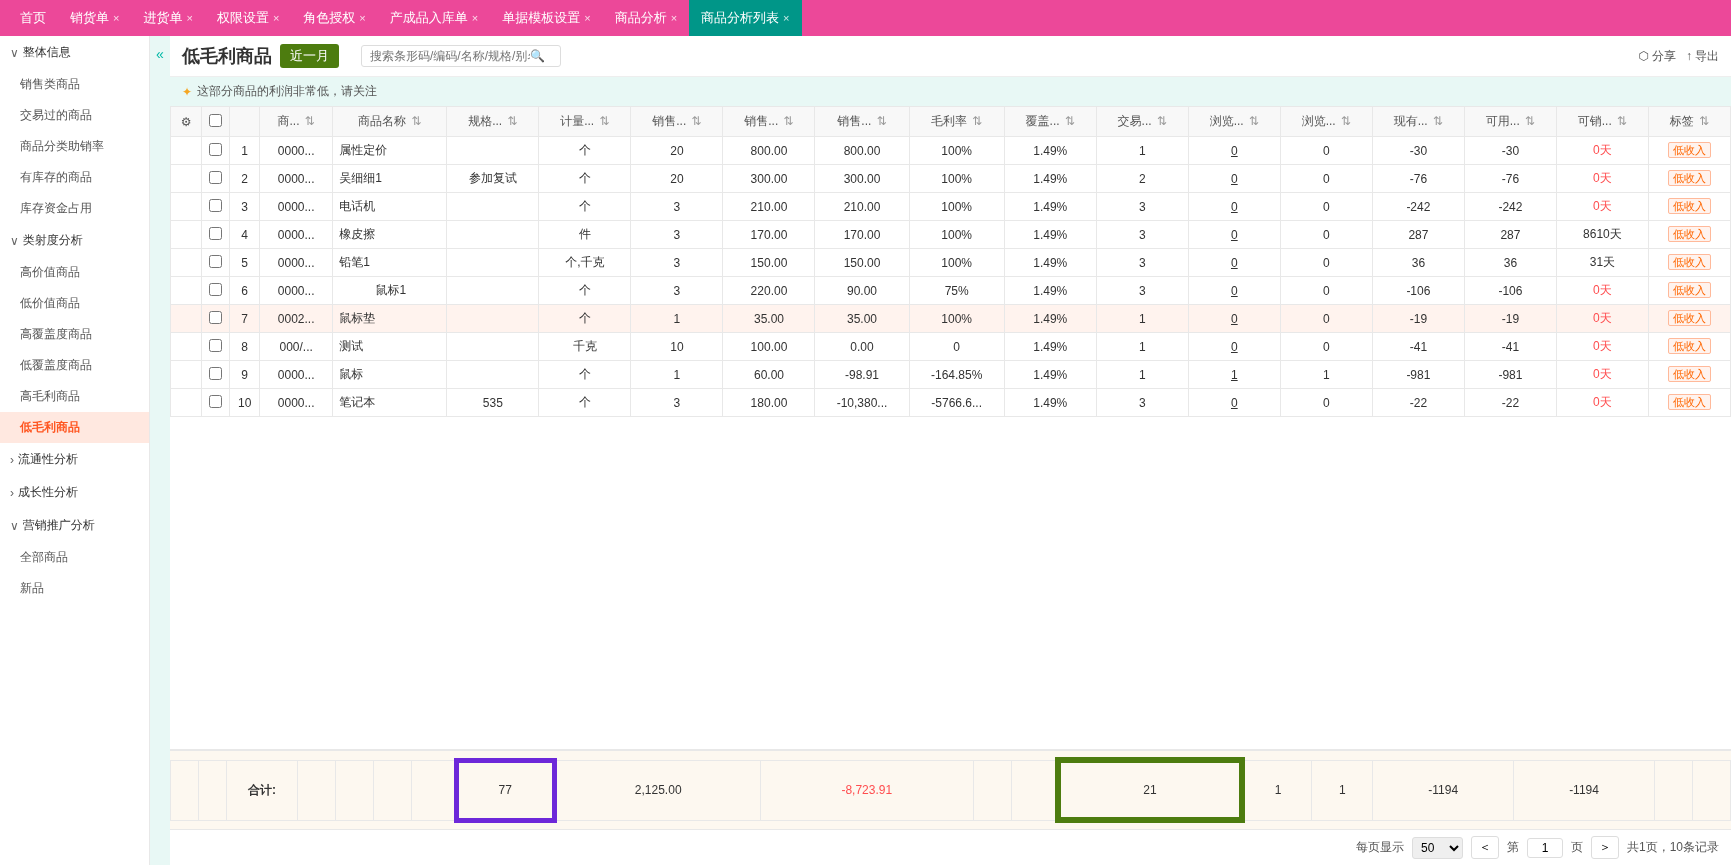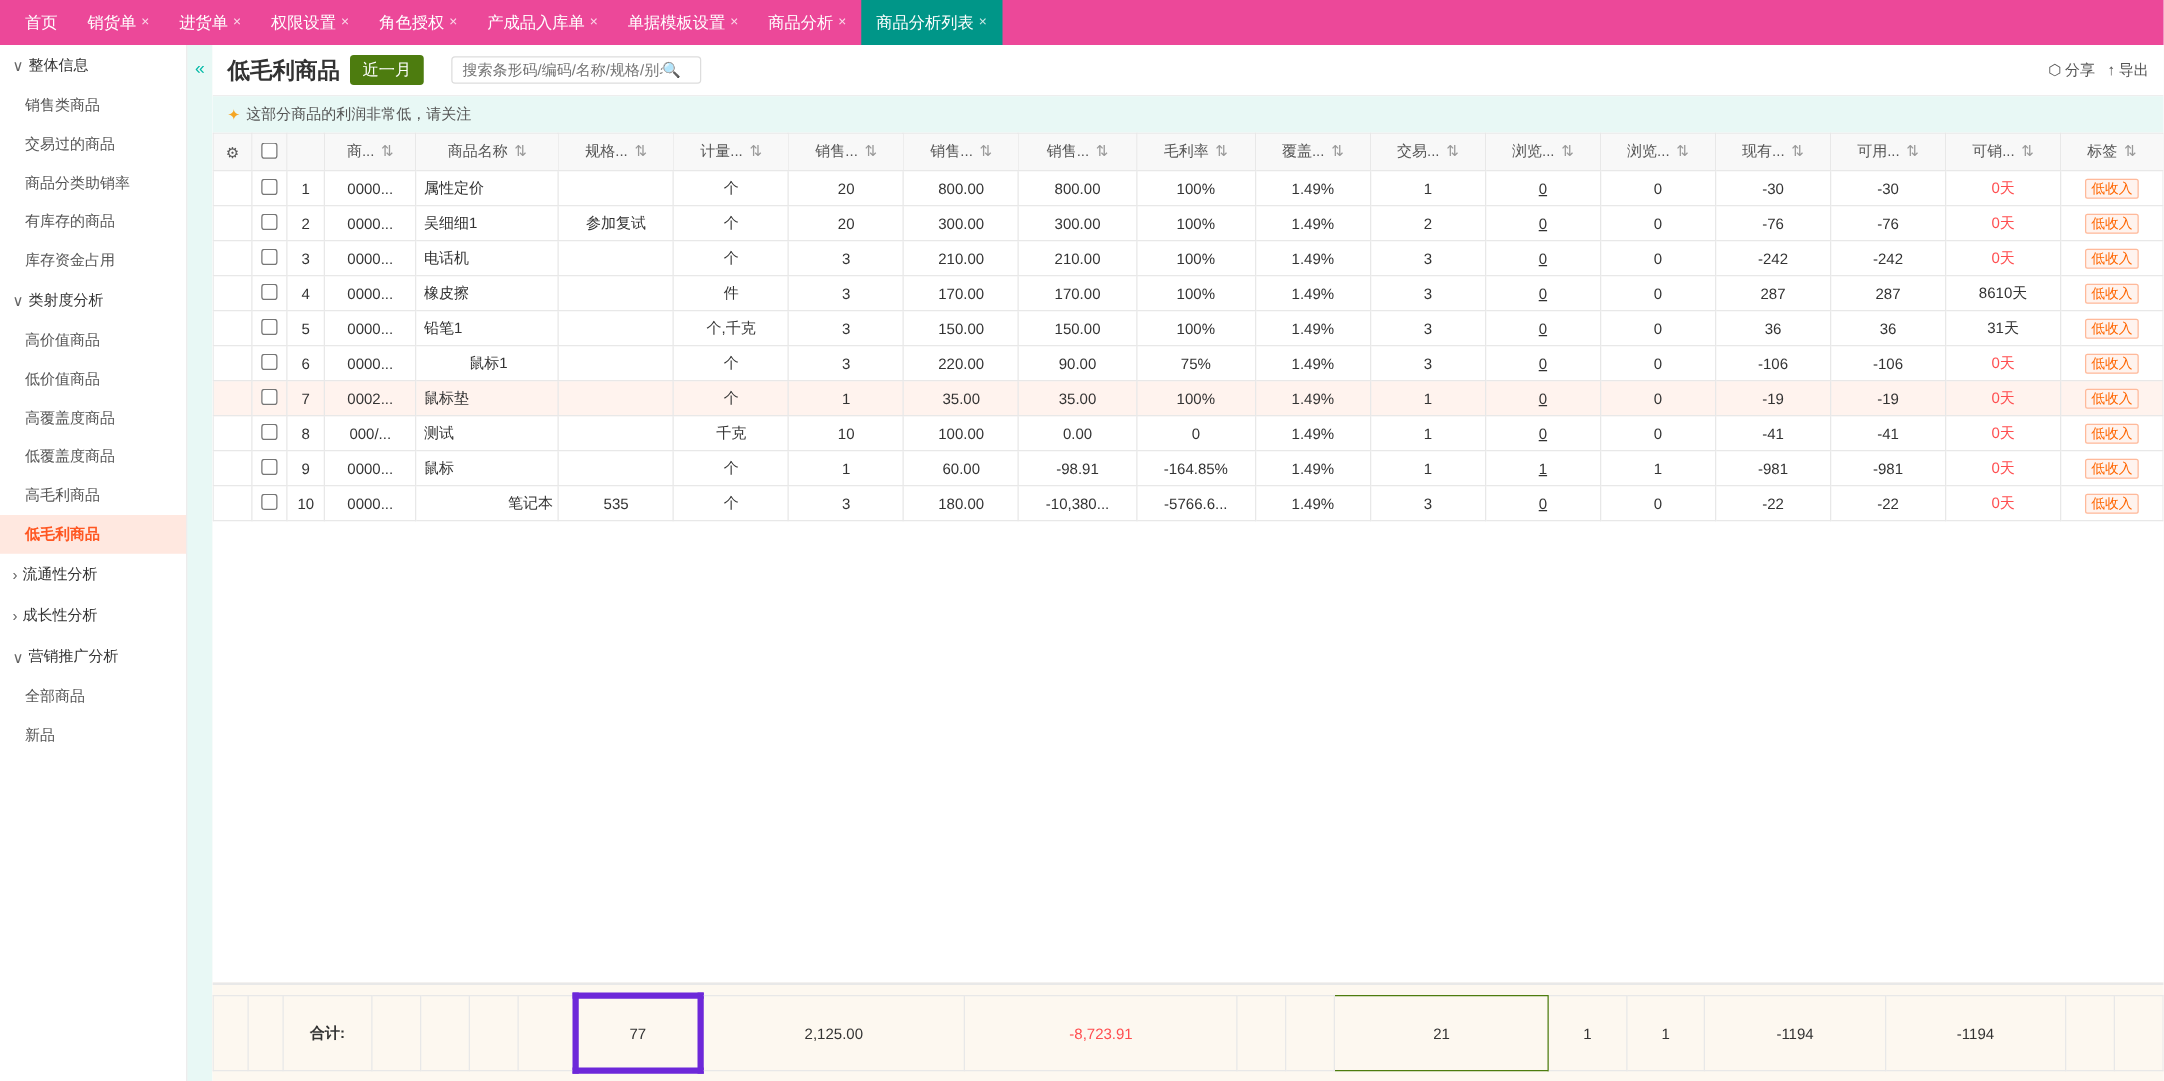--- a/index.html
+++ b/index.html
@@ -564,21 +564,21 @@
       <td>-981</td>
       <td>-981</td>
       <td style="color:#ff4d4f">0天</td>
       <td><span class="badge-low">低收入</span></td>
     </tr>
             <tr>
       <td></td>
       <td class="checkbox-col"><input type="checkbox" style=""></td>
       <td class="num-col">10</td>
       <td>0000...</td>
-      <td style="text-align:right; padding-left:6px;margin-top:12px;">笔记本</td>
+      <td style="text-align:left; padding-left:6px;margin-top:12px;">笔记本</td>
       <td>535</td>
       <td>个</td>
       <td>3</td>
       <td>180.00</td>
       <td>-10,380...</td>
       <td>-5766.6...</td>
       <td>1.49%</td>
       <td>3</td>
       <td><span class="underline-link">0</span></td>
       <td>0</td>
@@ -600,26 +600,40 @@
           <td style="width:30px; border:1px solid #e8e8e8; padding:21px; text-align:right; font-weight:bold;">合计:</td>
           <td style="border:1px solid #e8e8e8; padding:5px;"></td>
           <td style="border:1px solid #e8e8e8; padding:5px;"></td>
           <td style="border:1px solid #e8e8e8; padding:5px;"></td>
           <td style="border:1px solid #e8e8e8; padding:5px;"></td>
           <td style="border:5px solid #6d28d9; padding:5px; ">77</td>
           <td style="border:1px solid #e8e8e8; padding:5px; text-align:center;">2,125.00</td>
           <td style="border:1px solid #e8e8e8; padding:5px; text-align:center; color:#ff4d4f;">-8,723.91</td>
           <td style="border:1px solid #e8e8e8; padding:5px;"></td>
           <td style="border:1px solid #e8e8e8; padding:5px;"></td>
-          <td style="border:1px solid #4d7c0f; padding:17px; text-align:center;">21</td>
+          <td style="border:6px solid #4d7c0f; padding:17px; text-align:center;">21</td>
           <td style="border:1px solid #e8e8e8; padding:5px; text-align:center;">1</td>
           <td style="border:1px solid #e8e8e8; padding:5px; text-align:center;">1</td>
           <td style="border:1px solid #e8e8e8; padding:5px; text-align:center;">-1194</td>
           <td style="border:1px solid #e8e8e8; padding:5px; text-align:center;">-1194</td>
           <td style="border:1px solid #e8e8e8; padding:5px;"></td>
           <td style="border:1px solid #e8e8e8; padding:5px;"></td>
         </tr>
       </tbody>
         </table>
     </div>
 
+    <div class="pagination-bar">
+      <span>每页显示</span>
+      <select class="page-size-select">
+        <option>50</option>
+        <option>100</option>
+        <option>200</option>
+      </select>
+      <button class="page-btn">＜</button>
+      <span>第</span>
+      <input class="page-input" type="text" value="1" style="">
+      <span>页</span>
+      <button class="page-btn">＞</button>
+      <span>共1页，10条记录</span>
+    </div>
   </div>
 </div>
 
 </body></html>

